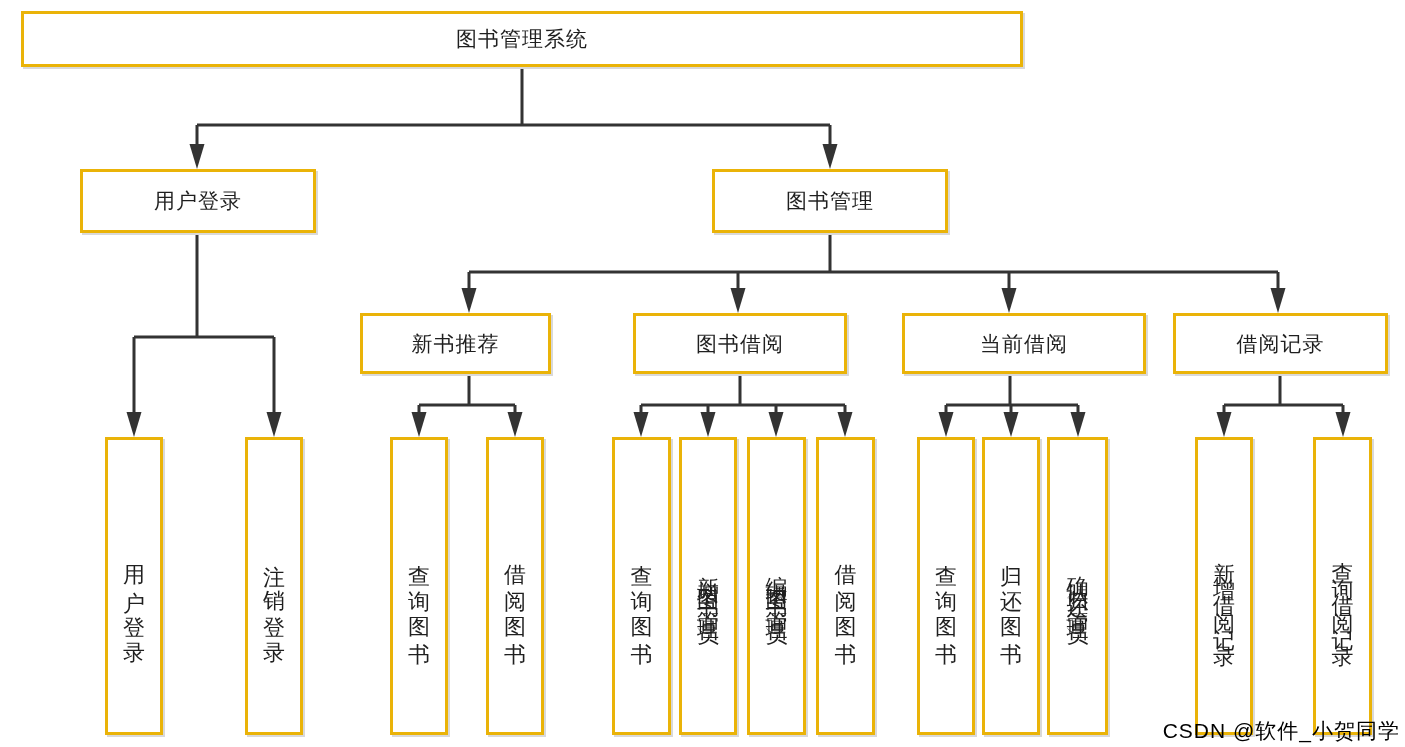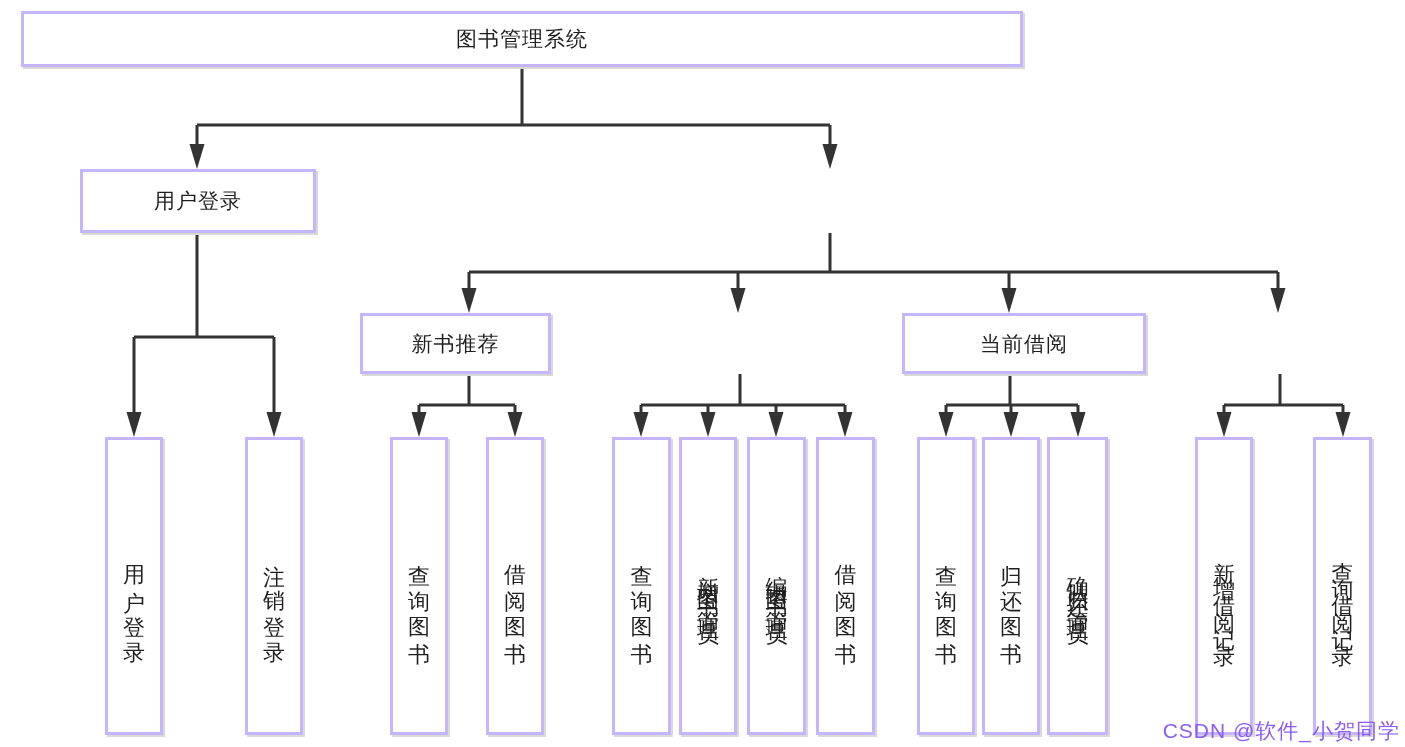--- a/index.html
+++ b/index.html
@@ -14,21 +14,21 @@
     width: 1405px; height: 747px;
     background: #ffffff;
   }
   #edges {
     position: absolute; left: 0; top: 0;
     width: 1405px; height: 747px;
   }
   .box {
     position: absolute;
     background: #ffffff;
-    border: 3px solid #c4b5fd;
+    border: 3px solid #eab308;
     box-shadow: 2px 2px 0 #d9d9d9;
     display: flex;
     align-items: center;
     justify-content: center;
     color: #1f1f1f;
   }
   .hlabel {
     font-size: 21px;
     letter-spacing: 1px;
     white-space: nowrap;
@@ -46,21 +46,21 @@
     white-space: nowrap;
   }
   .vt4 { letter-spacing: 26px; margin-bottom: -26px; }
   .vt6 { letter-spacing: 17px; margin-bottom: -17px; }
   .vt9 { letter-spacing: 7px;  margin-bottom: -7px; }
   .watermark {
     position: absolute;
     right: 5px; top: 717px;
     font-size: 21px;
     letter-spacing: 1px;
-    color: #8b5cf6;
+    color: #000000;
     white-space: nowrap;
     z-index: 5;
   }
   svg path { stroke: #333333; stroke-width: 3; fill: none; }
   svg polygon { fill: #333333; stroke: none; }
 </style>
 </head>
 <body>
 
 <div id="stage">
@@ -108,26 +108,35 @@
     </g>
   </svg>
 
   <div class="box root">
     <span class="hlabel">图书管理系统</span>
   </div>
 
   <div class="box lvl2" style="left:80px">
     <span class="hlabel">用户登录</span>
   </div>
+  <div class="box lvl2" style="left:712px">
+    <span class="hlabel">图书管理</span>
+  </div>
 
   <div class="box lvl3" style="left:360px;width:191px">
     <span class="hlabel">新书推荐</span>
   </div>
+  <div class="box lvl3" style="left:633px;width:214px">
+    <span class="hlabel">图书借阅</span>
+  </div>
   <div class="box lvl3" style="left:902px;width:244px">
     <span class="hlabel">当前借阅</span>
+  </div>
+  <div class="box lvl3" style="left:1173px;width:215px">
+    <span class="hlabel">借阅记录</span>
   </div>
 
   <div class="box leaf" style="left:105px">
     <span class="vtext vt4">用户登录</span>
   </div>
   <div class="box leaf" style="left:245px">
     <span class="vtext vt4">注销登录</span>
   </div>
 
   <div class="box leaf" style="left:390px">

